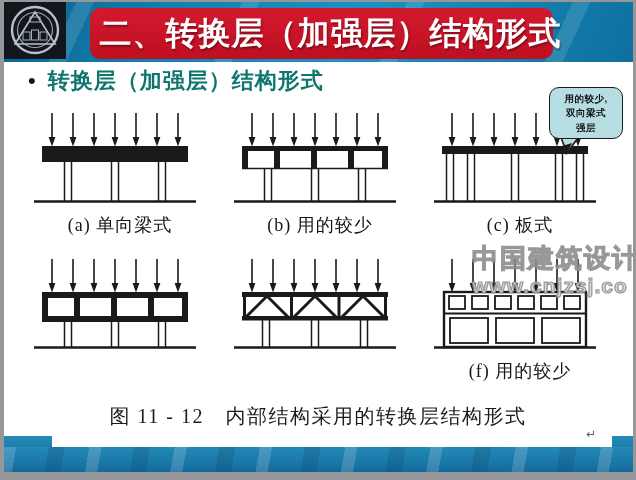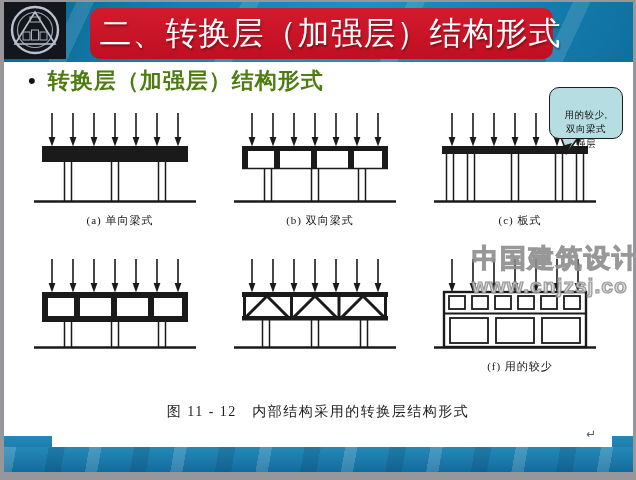--- a/index.html
+++ b/index.html
@@ -25,62 +25,62 @@
     background:repeating-linear-gradient(115deg,rgba(255,255,255,0) 0 70px,rgba(255,255,255,.12) 70px 86px,rgba(255,255,255,0) 86px 150px);
     pointer-events:none;
   }
   .logo{position:absolute;left:4px;top:2px;width:62px;height:57px;background:#14161d;z-index:11;}
   .title-plate{
     position:absolute;left:90px;top:8px;width:463px;height:51px;
     background:linear-gradient(180deg,#d31a2d 0%,#bf0f22 100%);
     border-radius:10px;display:flex;align-items:center;justify-content:center;z-index:12;
   }
   .title-plate h1{
-    margin:11px;color:#ffffff;font-size:32px;font-weight:normal;letter-spacing:1px;
+    margin:11px;color:#ffffff;font-size:32px;font-weight:bold;letter-spacing:1px;
     text-shadow:1px 2px 2px rgba(0,0,0,.35);white-space:nowrap;padding-left:18px;
   }
 
   
   .heading{position:absolute;left:28px;top:66px;display:flex;align-items:center;z-index:5;}
   .heading .bullet{font-size:22px;color:#111;margin-right:12px;line-height:1;}
-  .heading .txt{font-size:22px;font-weight:bold;color:#4d7c0f;letter-spacing:1px;white-space:nowrap;}
+  .heading .txt{font-size:22px;font-weight:bold;color:#0f766e;letter-spacing:1px;white-space:nowrap;}
 
   
   .figure-grid{
     position:absolute;left:20px;top:110px;width:600px;z-index:1;
     display:grid;grid-template-columns:200px 200px 200px;grid-auto-rows:146px;justify-items:center;
   }
   .figure-grid figure{margin:0;display:flex;flex-direction:column;align-items:center;}
   .diag{width:180px;height:100px;display:block;}
   figcaption{
     margin-top:3px;font-family:"Liberation Serif","DejaVu Serif",serif;
-    font-size:11px;color:#151515;white-space:nowrap;letter-spacing:1px;
+    font-size:18px;color:#151515;white-space:nowrap;letter-spacing:1px;
   }
 
   
   .callout{
     position:absolute;left:549px;top:87px;width:74px;height:52px;z-index:20;
     background:#b5dde2;border:1.6px solid #1d1d1d;border-radius:10px;
-    box-sizing:border-box;padding-top:20px;text-align:center;
-    font-size:9.5px;line-height:1.5;color:#111;font-weight:normal;letter-spacing:.5px;
+    box-sizing:border-box;padding-top:4px;text-align:center;
+    font-size:9.5px;line-height:1.5;color:#111;font-weight:bold;letter-spacing:.5px;
   }
   .callout-tail{position:absolute;left:552px;top:134px;width:40px;height:24px;z-index:19;}
 
   
   .watermark{
     position:absolute;left:472px;top:241px;z-index:25;white-space:nowrap;
     color:#d4d4d4;-webkit-text-stroke:1.2px #8d8d8d;font-weight:bold;opacity:.9;
   }
   .watermark .wm1{font-size:26px;letter-spacing:2px;}
   .watermark .wm2{font-size:21px;letter-spacing:1px;margin-top:-2px;}
 
   
   .caption{
     position:absolute;left:0;top:403px;width:636px;text-align:center;z-index:5;
-    font-family:"Liberation Serif","DejaVu Serif",serif;font-size:14px;color:#1c1c1c;
+    font-family:"Liberation Serif","DejaVu Serif",serif;font-size:20px;color:#1c1c1c;
     letter-spacing:1.5px;white-space:nowrap;
   }
   .return-mark{position:absolute;left:586px;top:427px;font-size:12px;color:#55606a;z-index:5;}
 
   
   .band{
     position:absolute;left:4px;top:447px;width:629px;height:25px;z-index:8;
     background:
       repeating-linear-gradient(100deg,rgba(255,255,255,.16) 0 12px,rgba(255,255,255,0) 12px 44px,rgba(8,55,85,.18) 44px 60px,rgba(255,255,255,0) 60px 84px),
       linear-gradient(180deg,#2489b8 0%,#1a78a8 60%,#15699a 100%);
@@ -175,21 +175,21 @@
             <use href="#col"></use>
           </g>
         <g transform="translate(85,59) scale(1,0.32)">
             <use href="#col"></use>
           </g>
         <g transform="translate(132,59) scale(1,0.32)">
             <use href="#col"></use>
           </g>
         <line x1="4" y1="91.5" x2="166" y2="91.5" stroke="#1a1a1a" stroke-width="2.6"></line>
       </svg>
-      <figcaption>(b) 双向梁式</figcaption>
+      <figcaption>(b) 用的较少</figcaption>
     </figure>
 
     <figure>
       <svg class="diag" viewBox="0 0 180 100">
         <use href="#arrow-down" x="22" y="3"></use>
           <use href="#arrow-down" x="43" y="3"></use>
           <use href="#arrow-down" x="64" y="3"></use>
           <use href="#arrow-down" x="85" y="3"></use>
           <use href="#arrow-down" x="106" y="3"></use>
           <use href="#arrow-down" x="127" y="3"></use>

